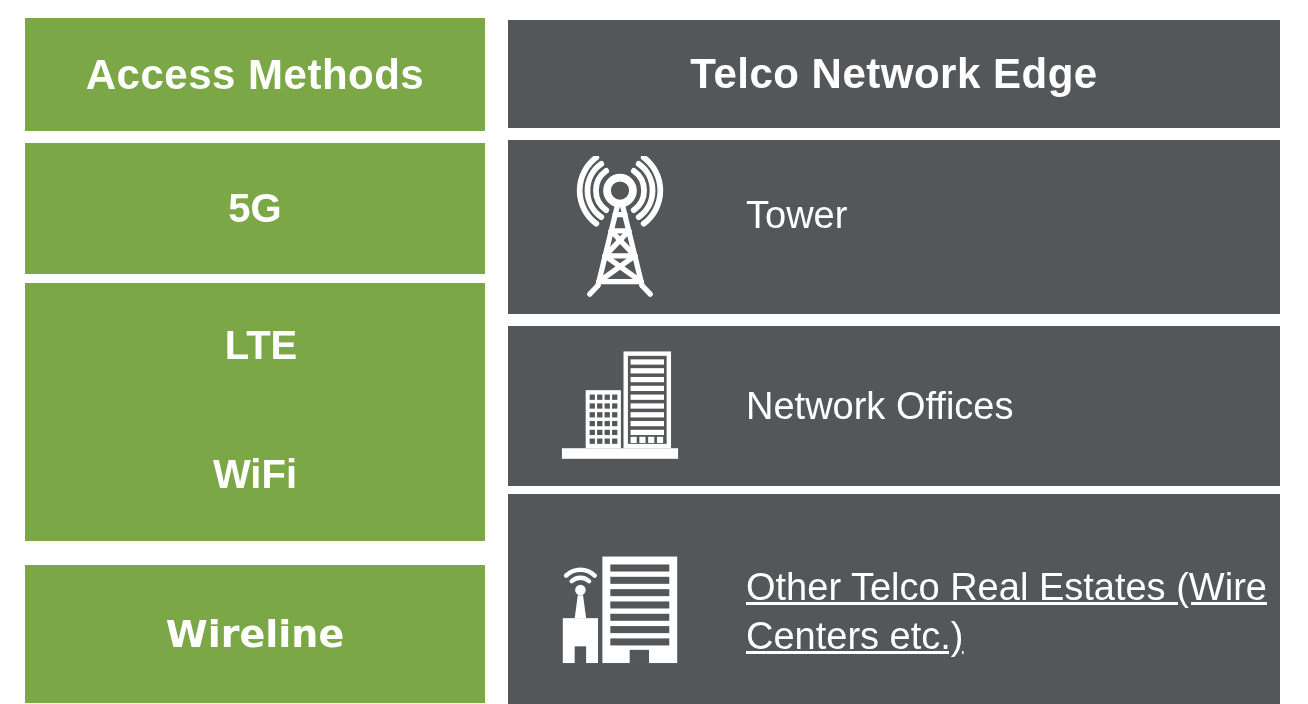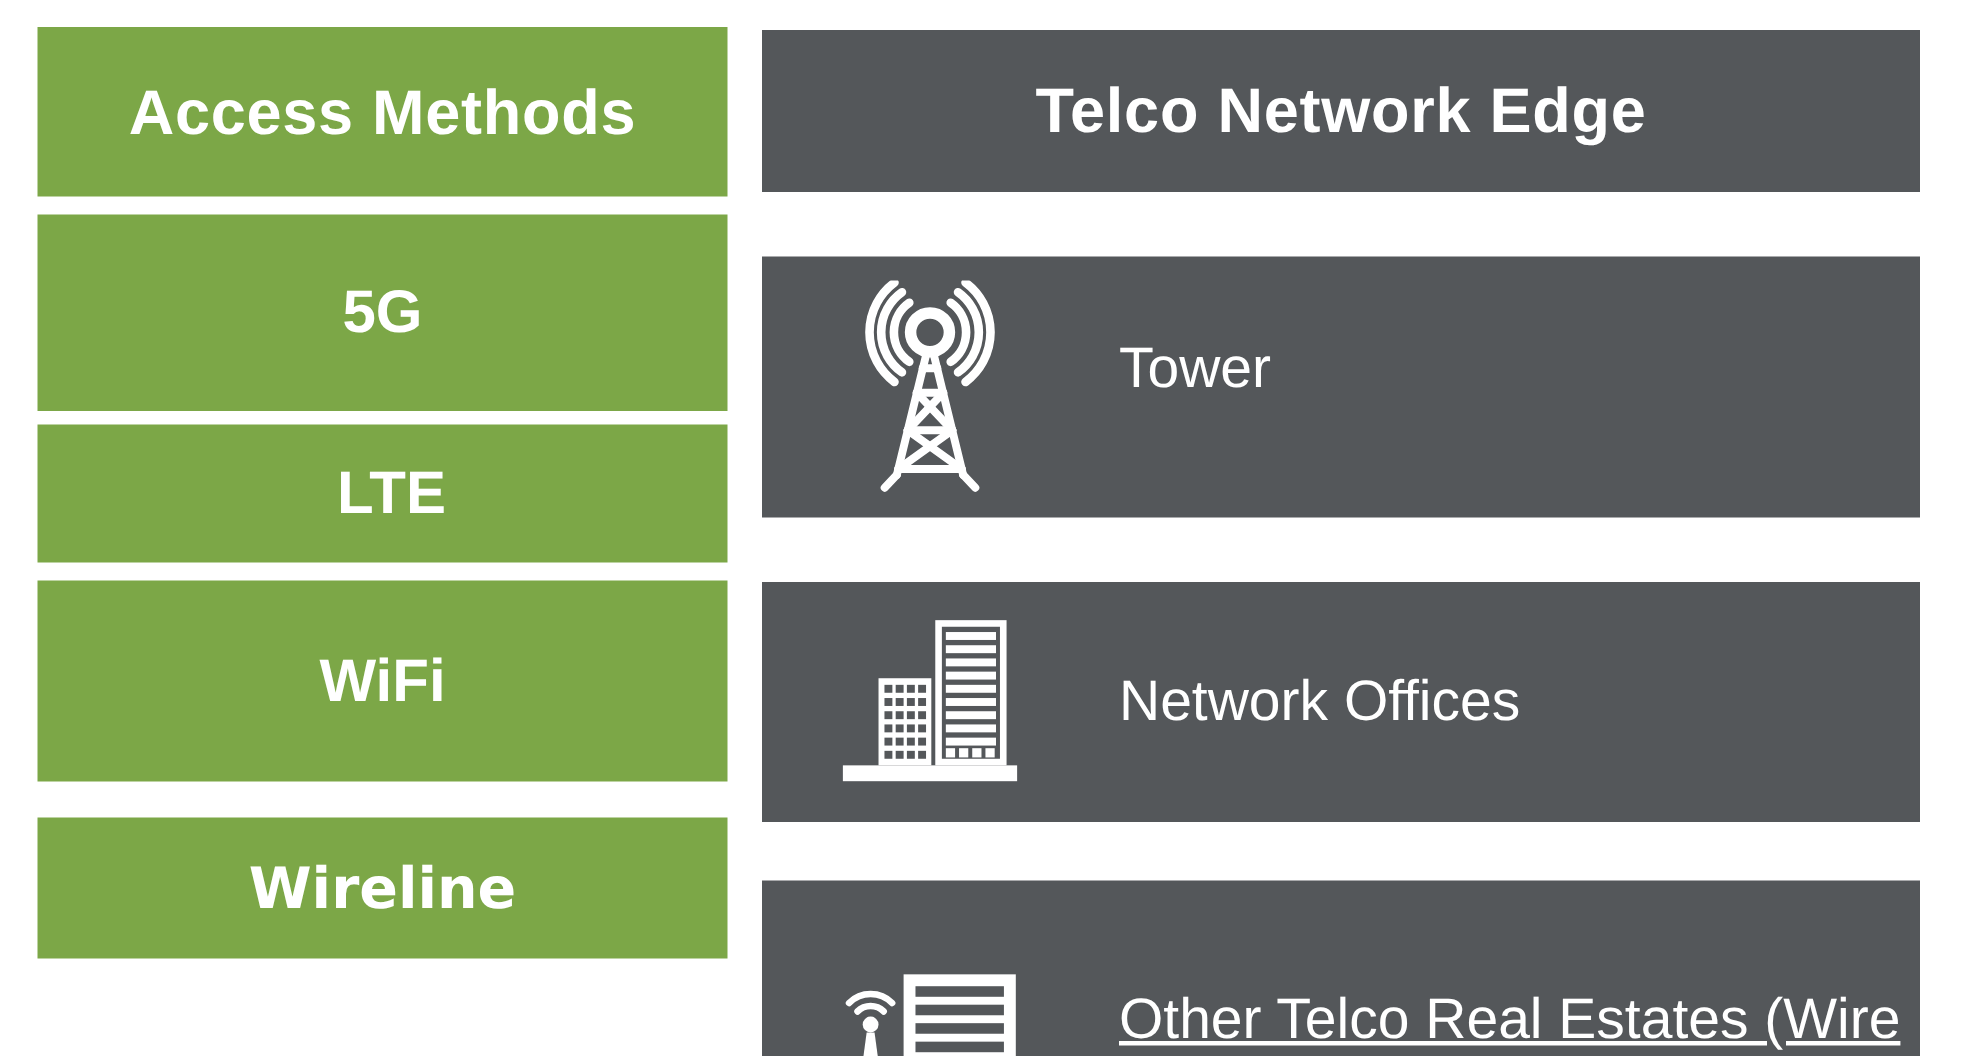--- a/index.html
+++ b/index.html
@@ -35,36 +35,35 @@
 
   .header-block {
     font-weight: bold;
     font-size: 42px;
     letter-spacing: 0.5px;
   }
 
   
   .lh { height: 113px; margin-bottom: 12px; }
   .l1 { height: 131px; margin-bottom: 9px; }
-  .l2 { height: 92px; margin-bottom: 12px; padding-left: 12px; }
+  .l2 { height: 124px; margin-bottom: 0; padding-left: 12px; }
   .l3 { height: 134px; margin-bottom: 24px; }
-  .l4 { height: 94px; }
+  .l4 { height: 138px; }
   .access-label { font-size: 40px; font-weight: bold; }
   .l4 .access-label { font-family: "DejaVu Sans", sans-serif; font-size: 38px; }
 
   
   .rh { height: 108px; margin-bottom: 12px; }
   .r1 { height: 174px; margin-bottom: 12px; }
   .r2 { height: 160px; margin-bottom: 8px; }
   .r3 { height: 236px; text-decoration: underline; }
 
   .edge-row {
     justify-content: flex-start;
     padding-left: 46px;
-    margin-top: 31px;
   }
   .icon-cell {
     width: 132px;
     display: flex;
     align-items: center;
     justify-content: center;
     flex: 0 0 auto;
   }
   .edge-label {
     margin-left: 60px;

